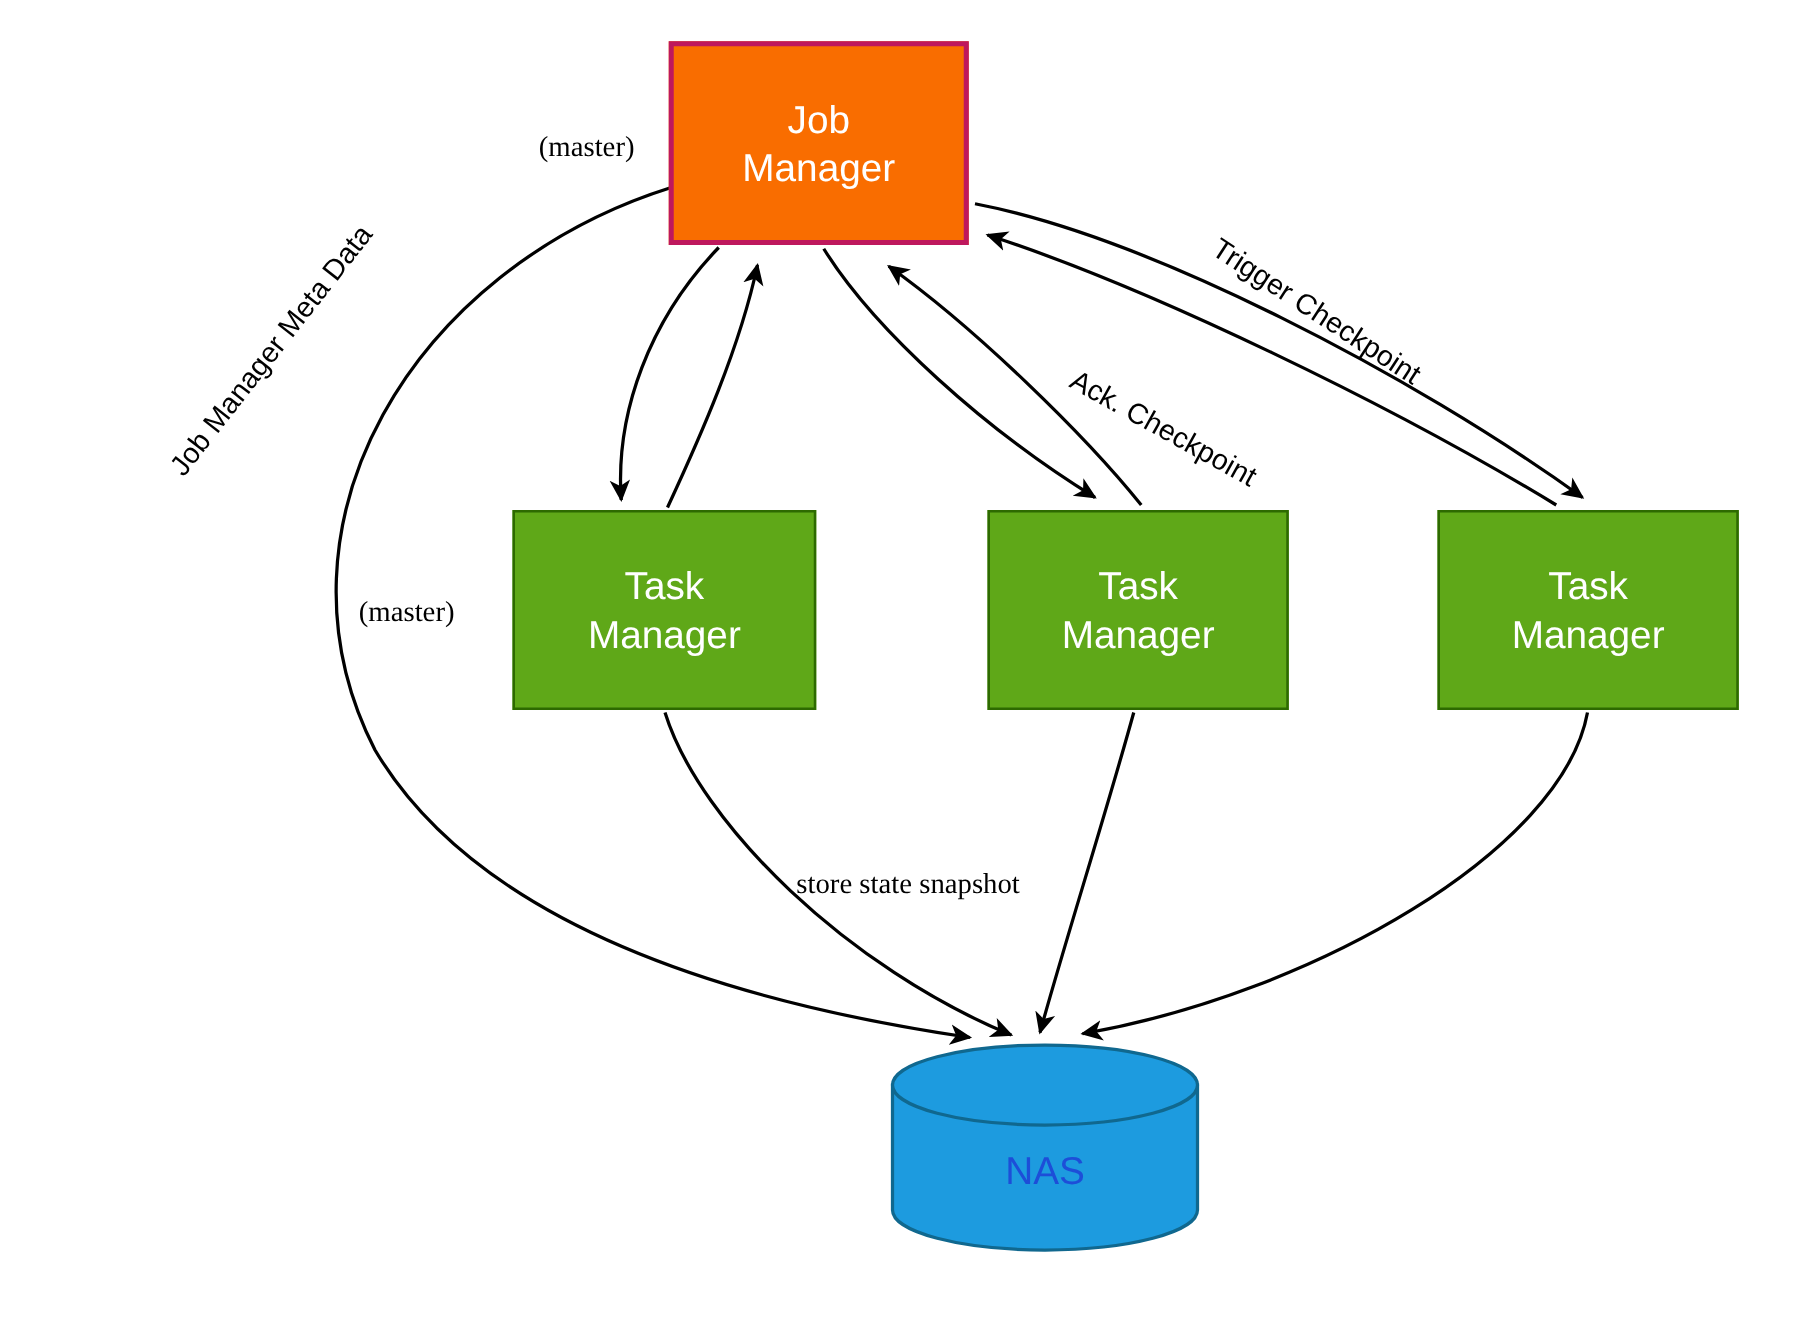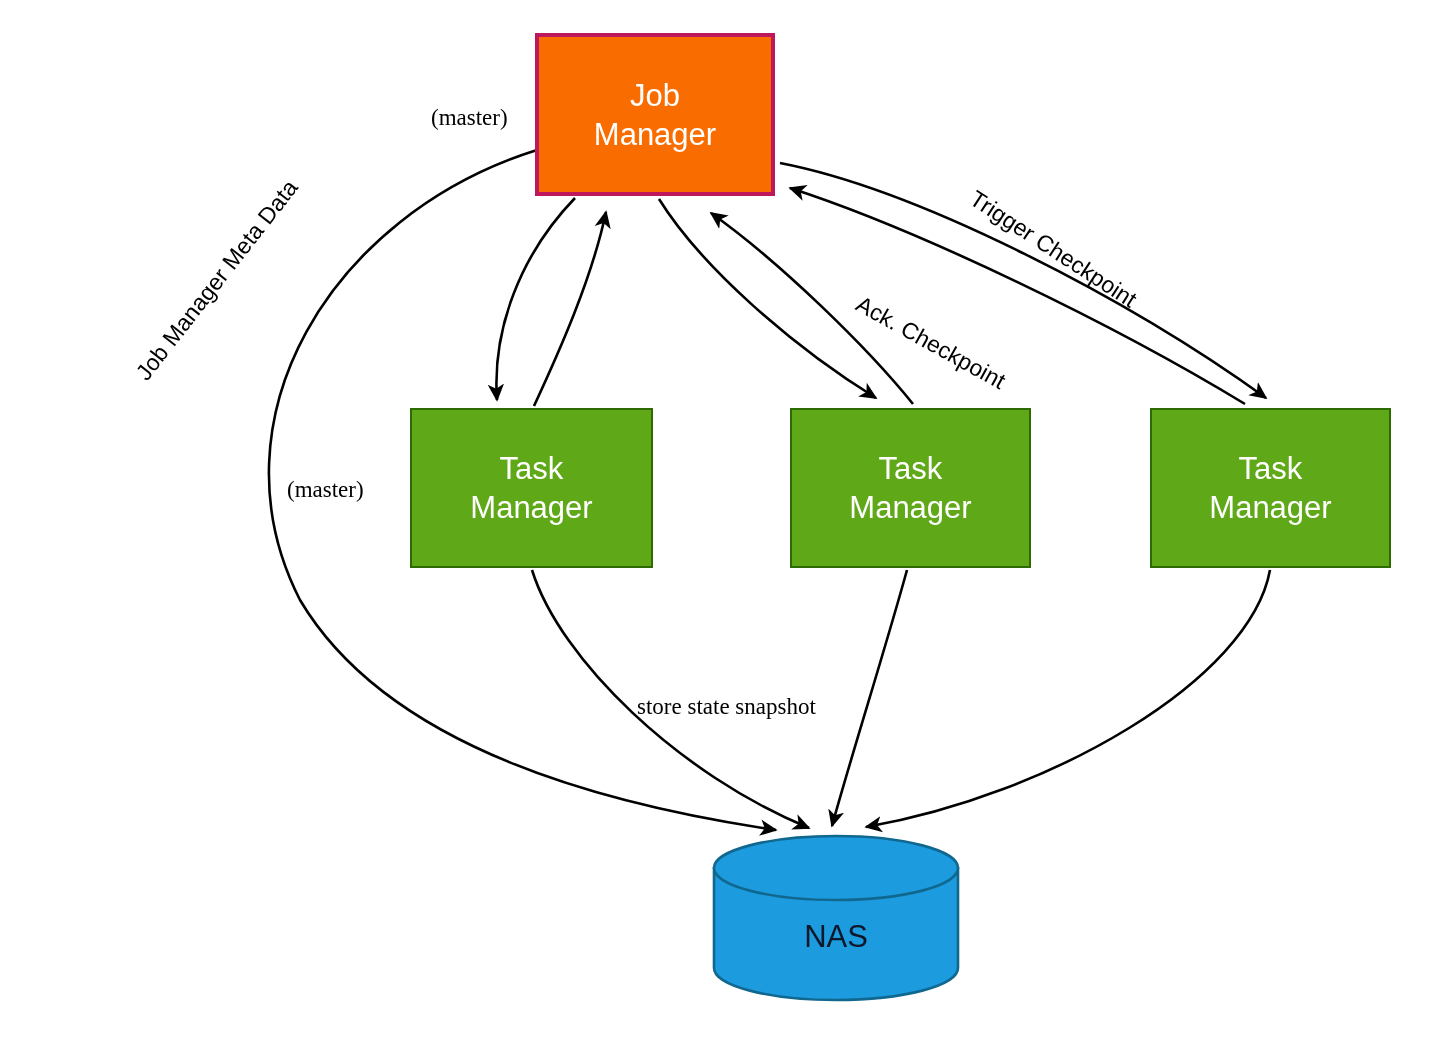--- a/index.html
+++ b/index.html
@@ -47,21 +47,21 @@
   .rot-label {
     position: absolute;
     color: #000000;
     font-size: 23px;
     font-family: "Liberation Sans", sans-serif;
     white-space: nowrap;
     transform-origin: 0 50%;
   }
   .nas-label {
     position: absolute;
-    color: #0f172a;
+    color: #1d4ed8;
     font-size: 31px;
     font-family: "Liberation Sans", sans-serif;
     white-space: nowrap;
     text-align: center;
   }
 </style>
 </head>
 <body>
 
 <div id="canvas">

